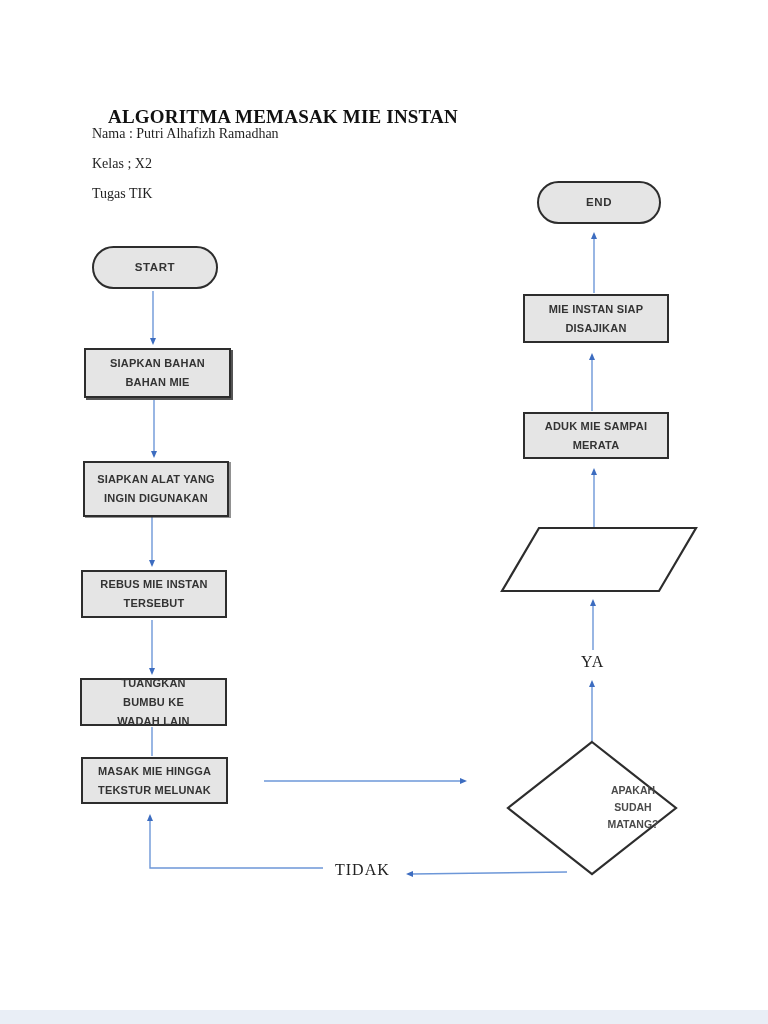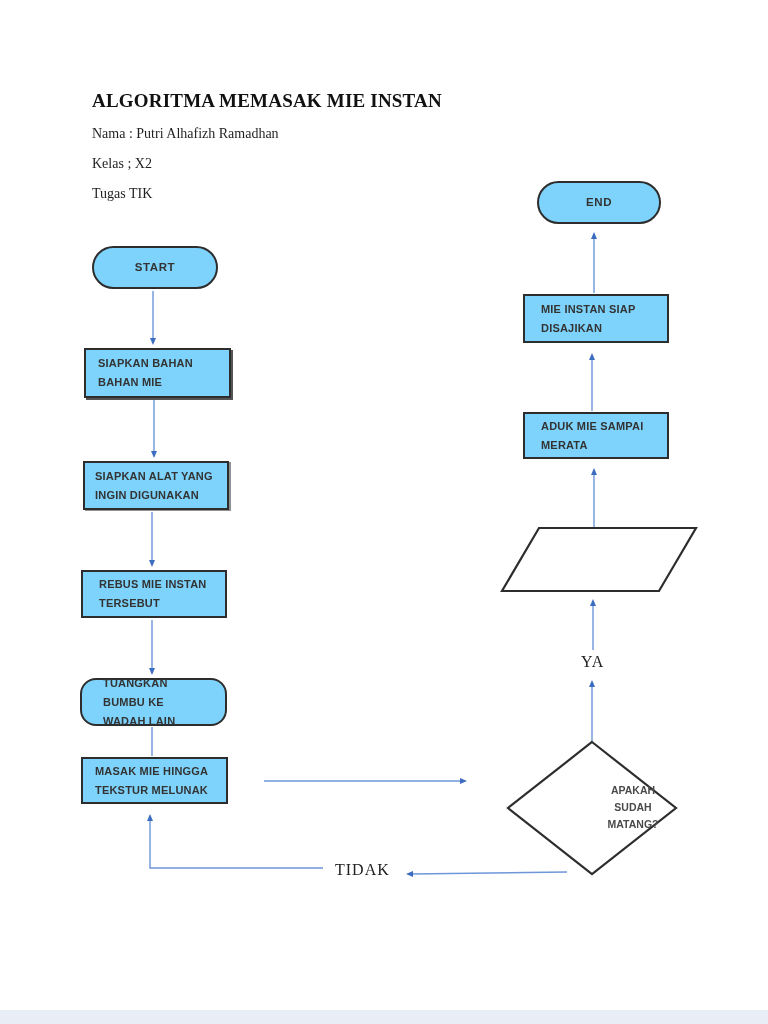--- a/index.html
+++ b/index.html
@@ -1,33 +1,33 @@
 <!DOCTYPE html>
 <html><head>
 <meta charset="utf-8">
 <style>
   html,body{margin:0;padding:0;background:#fff;}
   .page{
     position:relative;width:768px;height:1024px;background:#ffffff;
     overflow:hidden;font-family:"Liberation Sans",sans-serif;
   }
   .title{
-    position:absolute;left:92px;top:90px;margin:0;
+    position:absolute;left:92px;top:90px;margin:16px;
     font-family:"Liberation Serif",serif;font-weight:bold;
     font-size:19px;color:#111;letter-spacing:.2px;
   }
   .meta{
     position:absolute;left:92px;
     font-family:"Liberation Serif",serif;font-size:14px;color:#1f1f1f;
   }
   .meta.m0{top:126px}.meta.m1{top:156px}.meta.m2{top:186px}
   svg.canvas{position:absolute;left:0;top:0;z-index:1;}
   .node{
     position:absolute;z-index:2;display:flex;align-items:center;justify-content:center;
-    text-align:left;background:#7dd3fc;color:#333;font-weight:bold;
+    text-align:center;background:#e5e5e5;color:#333;font-weight:bold;
     font-size:11px;line-height:19px;letter-spacing:.2px;box-sizing:border-box;
   }
   .rect{border:2px solid #2d2d2d;}
   .pill{border:2px solid #2d2d2d;border-radius:22px;font-size:11.5px;letter-spacing:.6px;}
   .shadow1{box-shadow:2px 2px 0 rgba(55,55,55,.85);}
   .shadow2{box-shadow:2px 1px 0 rgba(55,55,55,.55);}
   .floating{
     position:absolute;z-index:2;display:flex;align-items:center;justify-content:center;
     text-align:center;background:transparent;color:#333;font-weight:bold;
     font-size:11px;line-height:18px;box-sizing:border-box;
@@ -76,25 +76,25 @@
     </g>
 
     <polygon points="539,528 696,528 659,591 502,591" fill="#ffffff" stroke="#2d2d2d" stroke-width="2.2"></polygon>
     <polygon points="592,742 676,808 592,874 508,808" fill="#ffffff" stroke="#2d2d2d" stroke-width="2.2"></polygon>
   </svg>
 
   <div class="node pill" style="left:92px;top:246px;width:126px;height:43px;">START</div>
 
   <div class="node rect shadow1" style="left:84px;top:348px;width:147px;height:50px;padding:0 12px;">SIAPKAN BAHAN BAHAN MIE</div>
 
-  <div class="node rect shadow2" style="left:83px;top:461px;width:146px;height:49px;padding:12px 10px;">SIAPKAN ALAT YANG INGIN DIGUNAKAN</div>
+  <div class="node rect shadow2" style="left:83px;top:461px;width:146px;height:56px;padding:12px 10px;">SIAPKAN ALAT YANG INGIN DIGUNAKAN</div>
 
   <div class="node rect" style="left:81px;top:570px;width:146px;height:48px;padding:0 16px;">REBUS MIE INSTAN TERSEBUT</div>
 
-  <div class="node rect" style="left:80px;top:678px;width:147px;height:48px;padding:0 21px;border-radius:16px;">TUANGKAN BUMBU KE WADAH LAIN</div>
+  <div class="node rect" style="left:80px;top:678px;width:147px;height:48px;padding:0 21px;">TUANGKAN BUMBU KE WADAH LAIN</div>
 
   <div class="node rect" style="left:81px;top:757px;width:147px;height:47px;padding:0 12px;">MASAK MIE HINGGA TEKSTUR MELUNAK</div>
 
   <div class="node pill" style="left:537px;top:181px;width:124px;height:43px;">END</div>
 
   <div class="node rect" style="left:523px;top:294px;width:146px;height:49px;padding:12px 16px;">MIE INSTAN SIAP DISAJIKAN</div>
 
   <div class="node rect" style="left:523px;top:412px;width:146px;height:47px;padding:16px 16px;">ADUK MIE SAMPAI MERATA</div>
 
 

